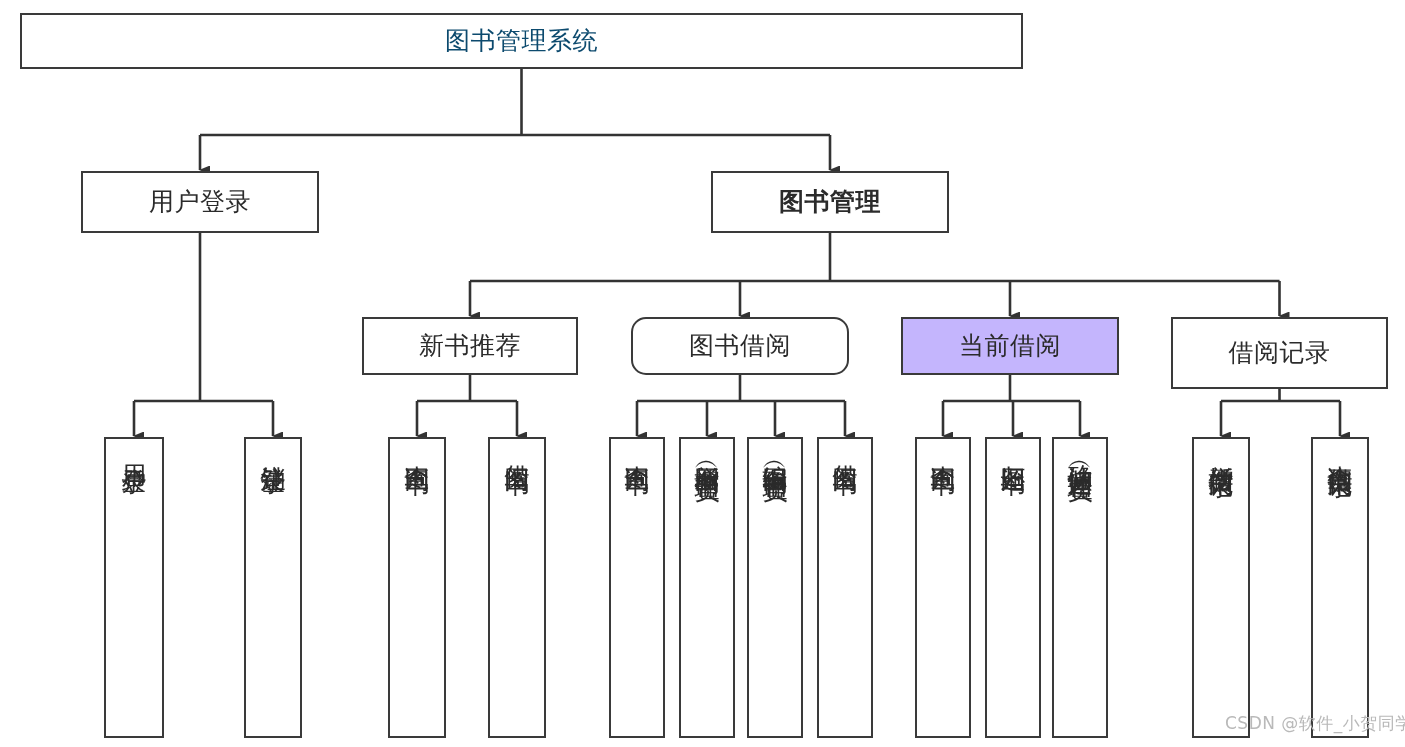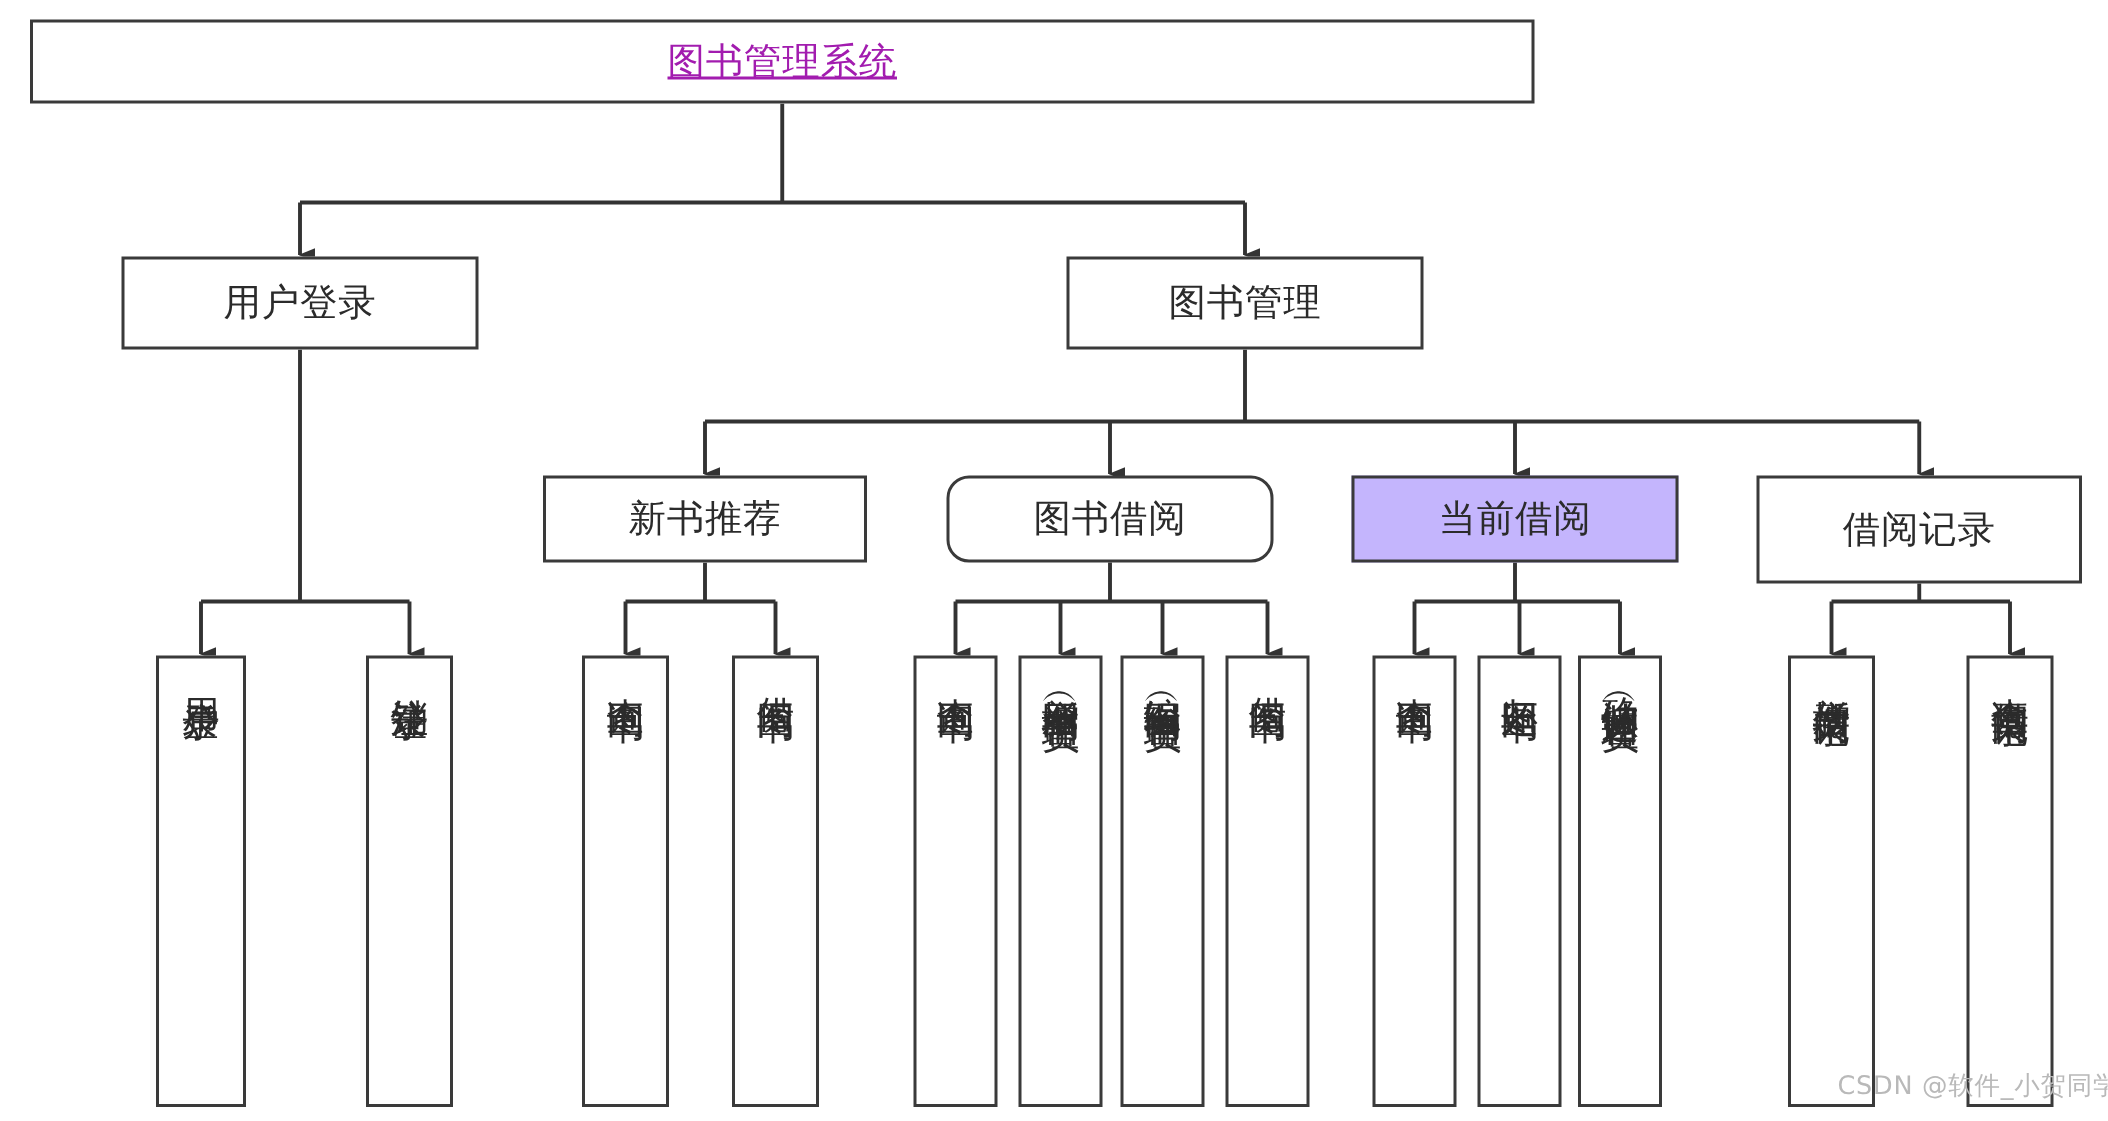--- a/index.html
+++ b/index.html
@@ -114,26 +114,26 @@
         <polyline points="1080,401 1080,436" fill="none" stroke="#333333" stroke-width="2.6" stroke-linecap="butt" stroke-linejoin="miter" marker-end="url(#arrowhead)"></polyline>
         <polyline points="1279.5,375 1279.5,401" fill="none" stroke="#333333" stroke-width="2.6" stroke-linecap="butt" stroke-linejoin="miter"></polyline>
         <polyline points="1221,401 1340,401" fill="none" stroke="#333333" stroke-width="2.6" stroke-linecap="butt" stroke-linejoin="miter"></polyline>
         <polyline points="1221,401 1221,436" fill="none" stroke="#333333" stroke-width="2.6" stroke-linecap="butt" stroke-linejoin="miter" marker-end="url(#arrowhead)"></polyline>
         <polyline points="1340,401 1340,436" fill="none" stroke="#333333" stroke-width="2.6" stroke-linecap="butt" stroke-linejoin="miter" marker-end="url(#arrowhead)"></polyline>
       </g>
   </svg>
 
   <div id="node-layer">
       <div class="node-box horizontal" style="left: 20px; top: 13px; width: 1003px; height: 56px; border-color: rgb(58, 58, 58); background: rgb(255, 255, 255);">
-        <span class="node-label" style="color: #a21caf; text-decoration: underline;">图书管理系统</span>
+        <span class="node-label" style="color: #0c4a6e;">图书管理系统</span>
       </div>
       <div class="node-box horizontal" style="left: 81px; top: 171px; width: 238px; height: 62px; border-color: rgb(58, 58, 58); background: rgb(255, 255, 255);">
         <span class="node-label" style="color: rgb(43, 43, 43);">用户登录</span>
       </div>
-      <div class="node-box horizontal" style="left: 711px; top: 171px; width: 238px; height: 62px; border-color: rgb(58, 58, 58); background: rgb(255, 255, 255);">
+      <div class="node-box horizontal" style="left: 711px; top: 171px; width: 238px; height: 62px; border-color: rgb(58, 58, 58); background: rgb(255, 255, 255); font-weight: bold;">
         <span class="node-label" style="color: rgb(43, 43, 43);">图书管理</span>
       </div>
       <div class="node-box horizontal" style="left: 362px; top: 317px; width: 216px; height: 58px; border-color: rgb(58, 58, 58); background: rgb(255, 255, 255);">
         <span class="node-label" style="color: rgb(43, 43, 43);">新书推荐</span>
       </div>
       <div class="node-box horizontal" style="left: 631px; top: 317px; width: 218px; height: 58px; border-color: rgb(58, 58, 58); background: rgb(255, 255, 255); border-radius: 15px;">
         <span class="node-label" style="color: rgb(43, 43, 43);">图书借阅</span>
       </div>
       <div class="node-box horizontal" style="left: 901px; top: 317px; width: 218px; height: 58px; border-color: rgb(58, 58, 58); background: #c4b5fd;">
         <span class="node-label" style="color: rgb(43, 43, 43);">当前借阅</span>

